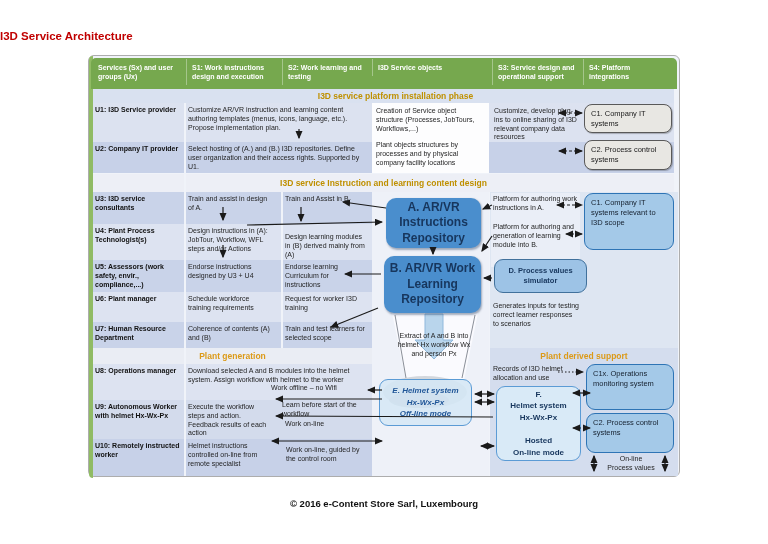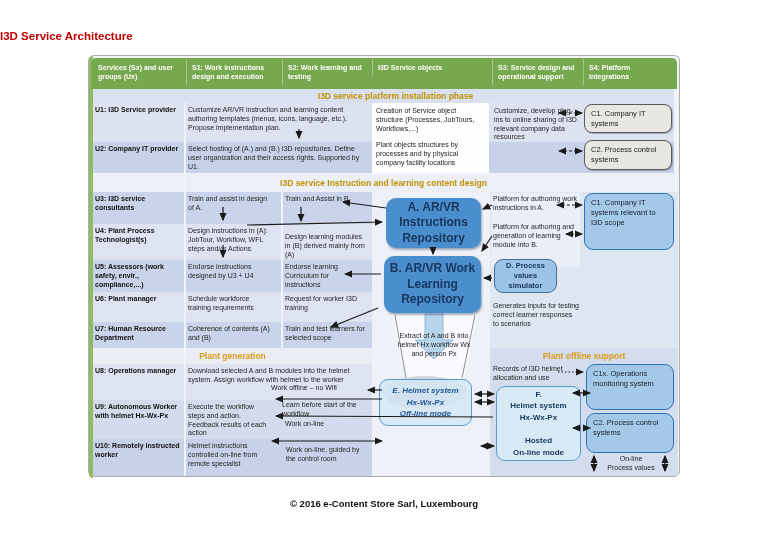--- a/index.html
+++ b/index.html
@@ -65,21 +65,21 @@
   <div class="abs hcell" style="left:4px;top:3px;width:91px;z-index:3;">Services (Sx) and user groups (Ux)</div>
   <div class="abs hcell" style="left:97px;top:3px;width:94px;z-index:3;border-left:1px solid rgba(255,255,255,.35);">S1: Work instructions design and execution</div>
   <div class="abs hcell" style="left:193px;top:3px;width:88px;z-index:3;border-left:1px solid rgba(255,255,255,.35);">S2: Work learning and testing</div>
   <div class="abs hcell" style="left:283px;top:3px;width:118px;z-index:3;border-left:1px solid rgba(255,255,255,.35);">I3D Service objects</div>
   <div class="abs hcell" style="left:403px;top:3px;width:89px;z-index:3;border-left:1px solid rgba(255,255,255,.35);">S3: Service design and operational support</div>
   <div class="abs hcell" style="left:494px;top:3px;width:92px;z-index:3;border-left:1px solid rgba(255,255,255,.35);">S4: Platform integrations</div>
 
   <div class="abs band" style="left:16px;top:35px;width:581px;z-index:3;">I3D service platform installation phase</div>
   <div class="abs band" style="left:4px;top:122px;width:581px;z-index:3;">I3D service Instruction and learning content design</div>
   <div class="abs band ops" style="left:4px;top:295px;width:279px;z-index:3;">Plant generation</div>
-  <div class="abs band ops" style="left:401px;top:295px;width:188px;z-index:3;">Plant offline support</div>
+  <div class="abs band ops" style="left:401px;top:295px;width:188px;z-index:3;">Plant derived support</div>
 
   <div class="abs cell lbl" style="left:6px;top:50px;width:88px;z-index:3;">U1: I3D Service provider</div>
   <div class="abs cell lbl" style="left:6px;top:89px;width:88px;z-index:3;">U2: Company IT provider</div>
   <div class="abs cell lbl" style="left:6px;top:139px;width:88px;z-index:3;">U3: I3D service consultants</div>
   <div class="abs cell lbl" style="left:6px;top:171px;width:88px;z-index:3;">U4: Plant Process Technologist(s)</div>
   <div class="abs cell lbl" style="left:6px;top:207px;width:88px;z-index:3;">U5: Assessors (work safety, envir., compliance,...)</div>
   <div class="abs cell lbl" style="left:6px;top:239px;width:88px;z-index:3;">U6: Plant manager</div>
   <div class="abs cell lbl" style="left:6px;top:269px;width:88px;z-index:3;">U7: Human Resource Department</div>
   <div class="abs cell lbl" style="left:6px;top:311px;width:88px;z-index:3;">U8: Operations manager</div>
   <div class="abs cell lbl" style="left:6px;top:347px;width:88px;z-index:3;">U9: Autonomous Worker with helmet Hx-Wx-Px</div>
@@ -103,21 +103,21 @@
 
   <div class="abs cell" style="left:182px;top:328px;width:96px;z-index:3;">Work offline – no Wifi</div>
   <div class="abs cell" style="left:193px;top:345px;width:80px;z-index:3;">Learn before start of the workflow</div>
   <div class="abs cell" style="left:196px;top:364px;width:60px;z-index:3;">Work on-line</div>
   <div class="abs cell" style="left:197px;top:390px;width:80px;z-index:3;">Work on-line, guided by the control room</div>
 
   <div class="abs cell" style="left:287px;top:51px;width:108px;z-index:3;">Creation of Service object structure (Processes, JobTours, Workflows,...)</div>
   <div class="abs cell" style="left:287px;top:85px;width:108px;z-index:3;">Plant objects structures by processes and by physical company facility locations</div>
   <div class="abs bluebox" style="left:297px;top:142px;width:95px;height:50px;z-index:3;">A. AR/VR Instructions Repository</div>
   <div class="abs bluebox" style="left:295px;top:200px;width:97px;height:57px;z-index:3;">B. AR/VR Work Learning Repository</div>
-  <div class="abs midblue" style="left:405px;top:203px;width:63px;height:34px;z-index:3;">D. Process values simulator</div>
+  <div class="abs midblue" style="left:405px;top:203px;width:93px;height:34px;z-index:3;">D. Process values simulator</div>
 
   <div class="abs" style="left:303px;top:257px;width:86px;height:66px;background:rgba(251,252,255,.85);
        clip-path:polygon(0 0,100% 0,84% 100%,16% 100%);z-index:2;"></div>
   <svg width="592" height="422" style="z-index:2;">
     <polygon points="336,258 354,258 354,284 364,284 345,303 326,284 336,284" fill="#b9d5ec" stroke="#8fb8dc" stroke-width="1"></polygon>
     <path d="M306,259 L317,322" stroke="#8a8f98" stroke-width="1" fill="none"></path>
     <path d="M386,259 L373,322" stroke="#8a8f98" stroke-width="1" fill="none"></path>
     <ellipse cx="336" cy="336" rx="42" ry="16" fill="#c9ced4" opacity="0.8"></ellipse>
     <ellipse cx="330" cy="344" rx="30" ry="8" fill="#b2b8c0" opacity="0.8"></ellipse>
   </svg>

